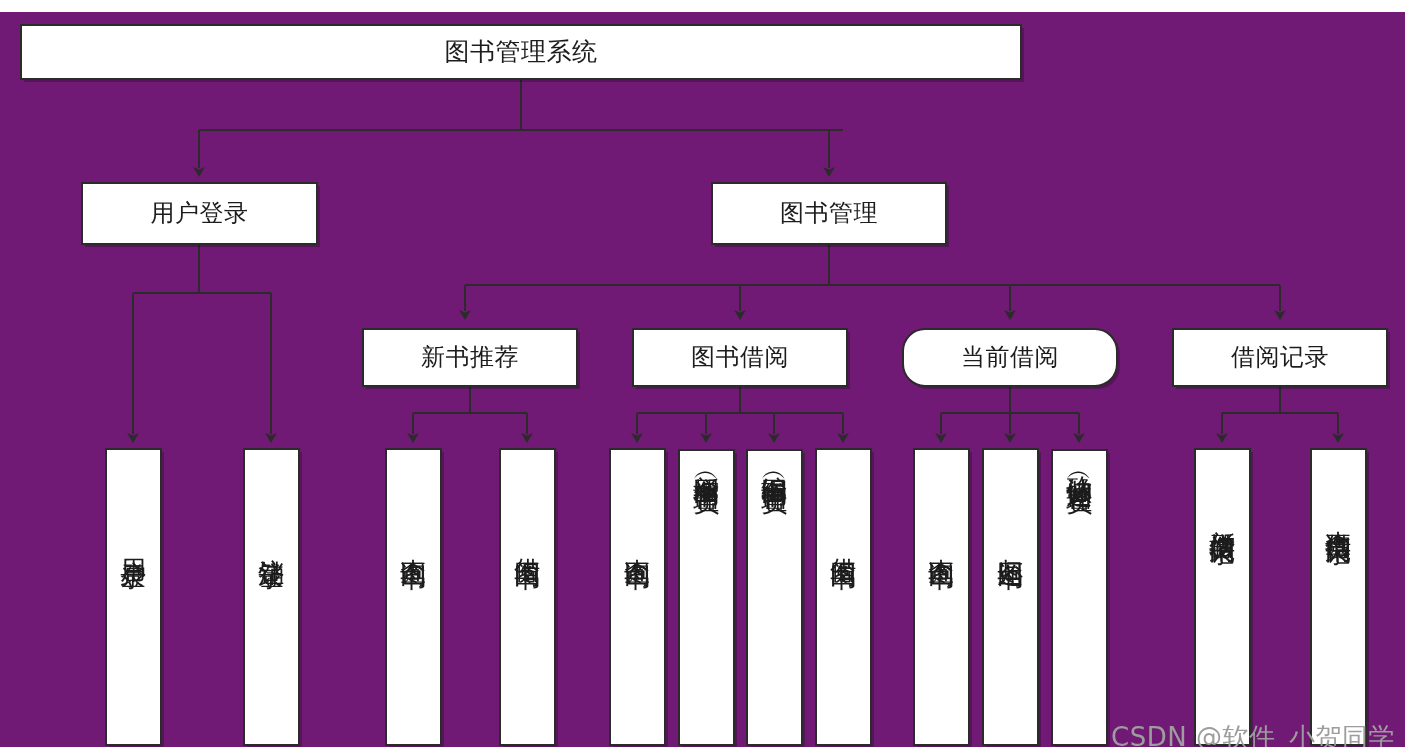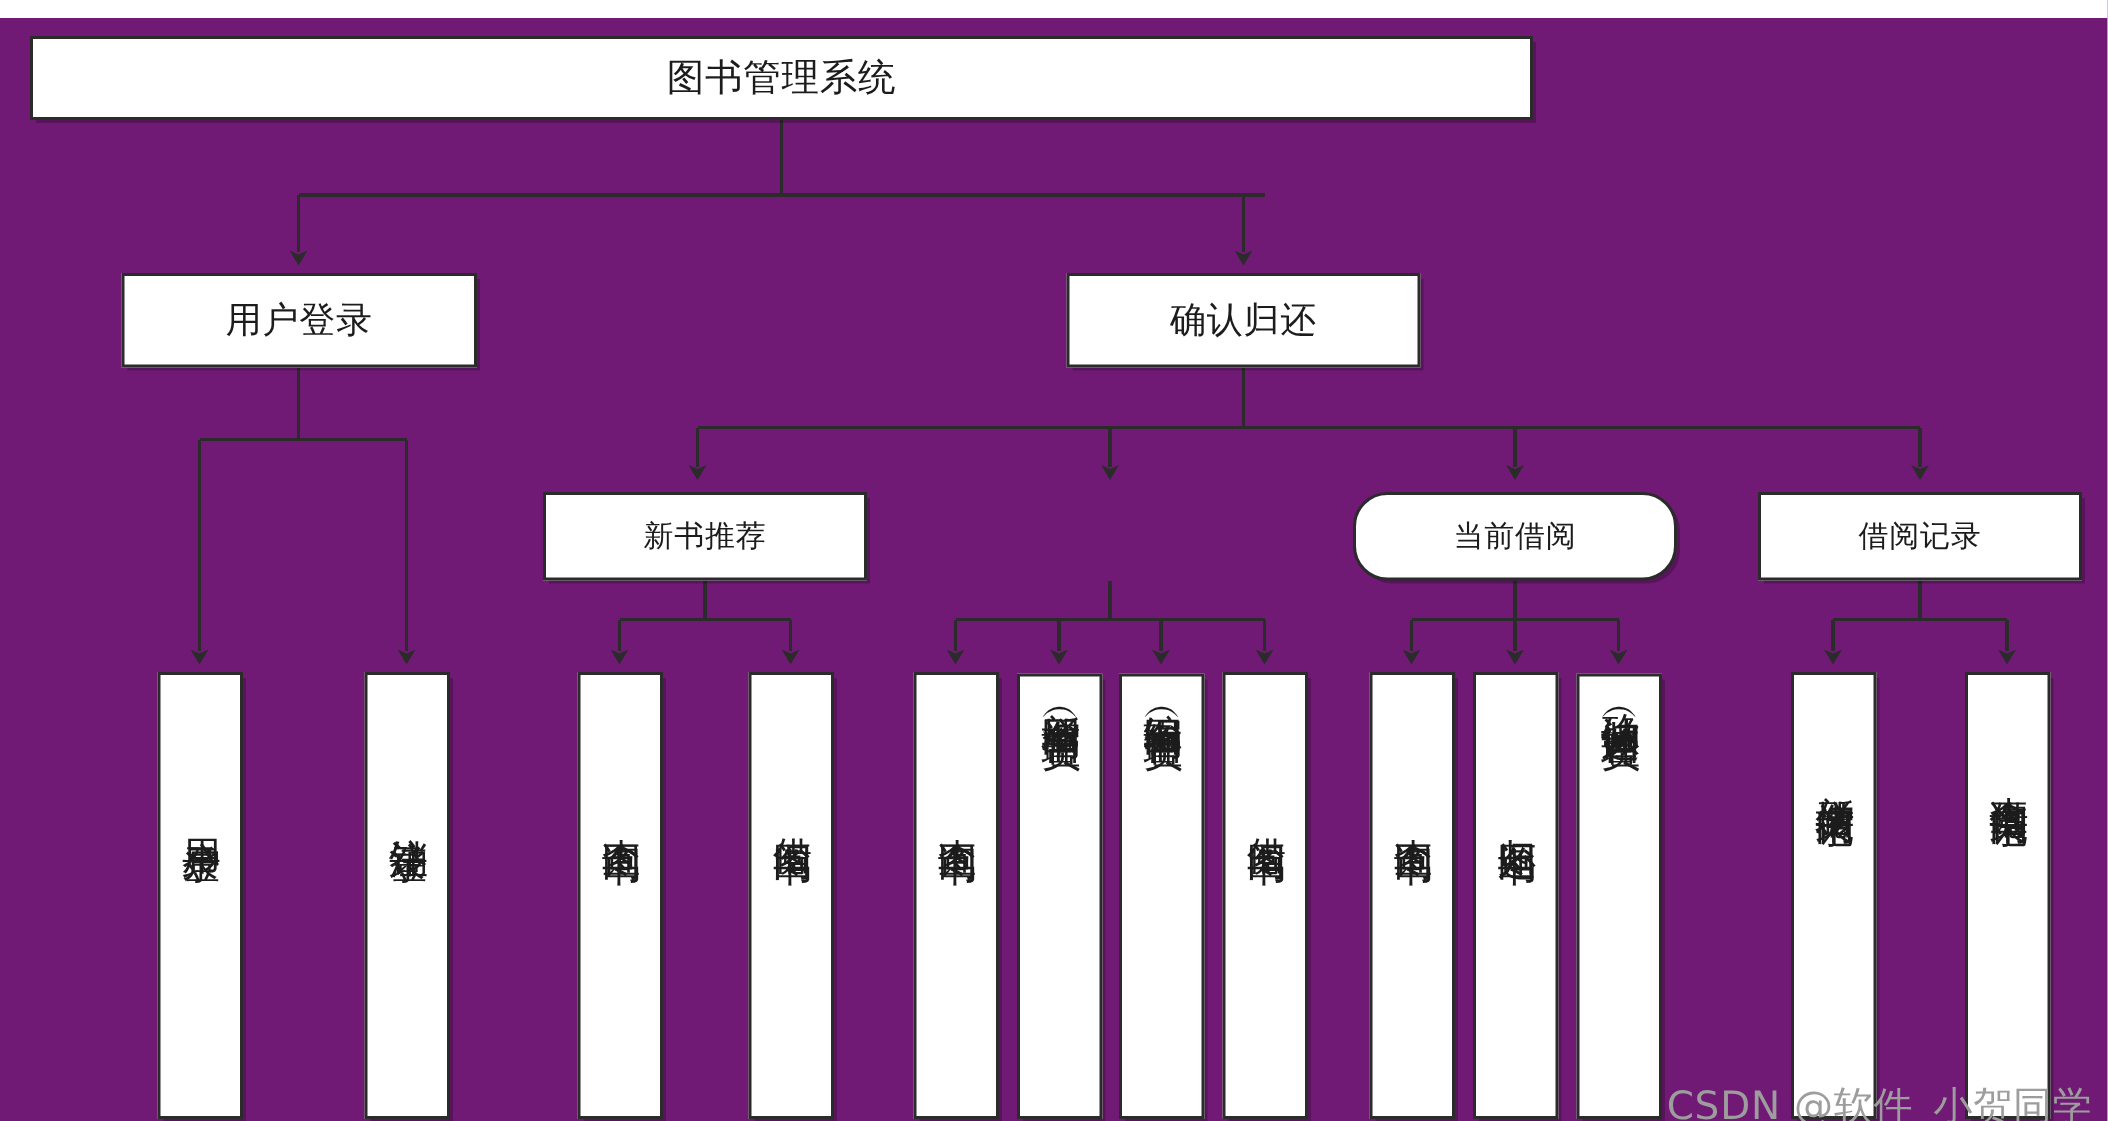--- a/index.html
+++ b/index.html
@@ -39,21 +39,21 @@
   }
   .node .label {
     color: #1c1c1c;
     letter-spacing: 0.5px;
     line-height: 1.18;
     text-align: center;
     white-space: nowrap;
   }
   .node.root .label { font-size: 25px; }
   .node.l2 .label   { font-size: 24px; }
-  .node.l3 .label   { font-size: 20px; }
+  .node.l3 .label   { font-size: 24px; }
 
   .node.leaf {
     align-items: flex-start;
     padding-top: 6px;
   }
   .node.leaf .label {
     font-size: 26px;
     writing-mode: vertical-rl;
     text-orientation: upright;
     letter-spacing: 2px;
@@ -132,26 +132,29 @@
   </svg>
 
   <div class="node root" style="left:20px; top:12px; width:1002px; height:56px;">
     <span class="label">图书管理系统</span>
   </div>
 
   <div class="node l2" style="left:81px; top:170px; width:237px; height:63px;">
     <span class="label">用户登录</span>
   </div>
   <div class="node l2" style="left:711px; top:170px; width:236px; height:63px;">
-    <span class="label">确认归还</span>
+    <span class="label">图书管理</span>
   </div>
 
   <div class="node l3" style="left:362px; top:316px; width:216px; height:59px;">
     <span class="label">新书推荐</span>
   </div>
+  <div class="node l3" style="left:632px; top:316px; width:216px; height:59px;">
+    <span class="label">图书借阅</span>
+  </div>
   <div class="node l3" style="left:902px; top:316px; width:216px; height:59px;border-radius:23px;">
     <span class="label">当前借阅</span>
   </div>
   <div class="node l3" style="left:1172px; top:316px; width:216px; height:59px;align-items:center;">
     <span class="label">借阅记录</span>
   </div>
 
   <div class="node leaf mid" style="left:105px; top:436px; width:57px; height:298px;">
     <span class="label">用户登录</span>
   </div>

